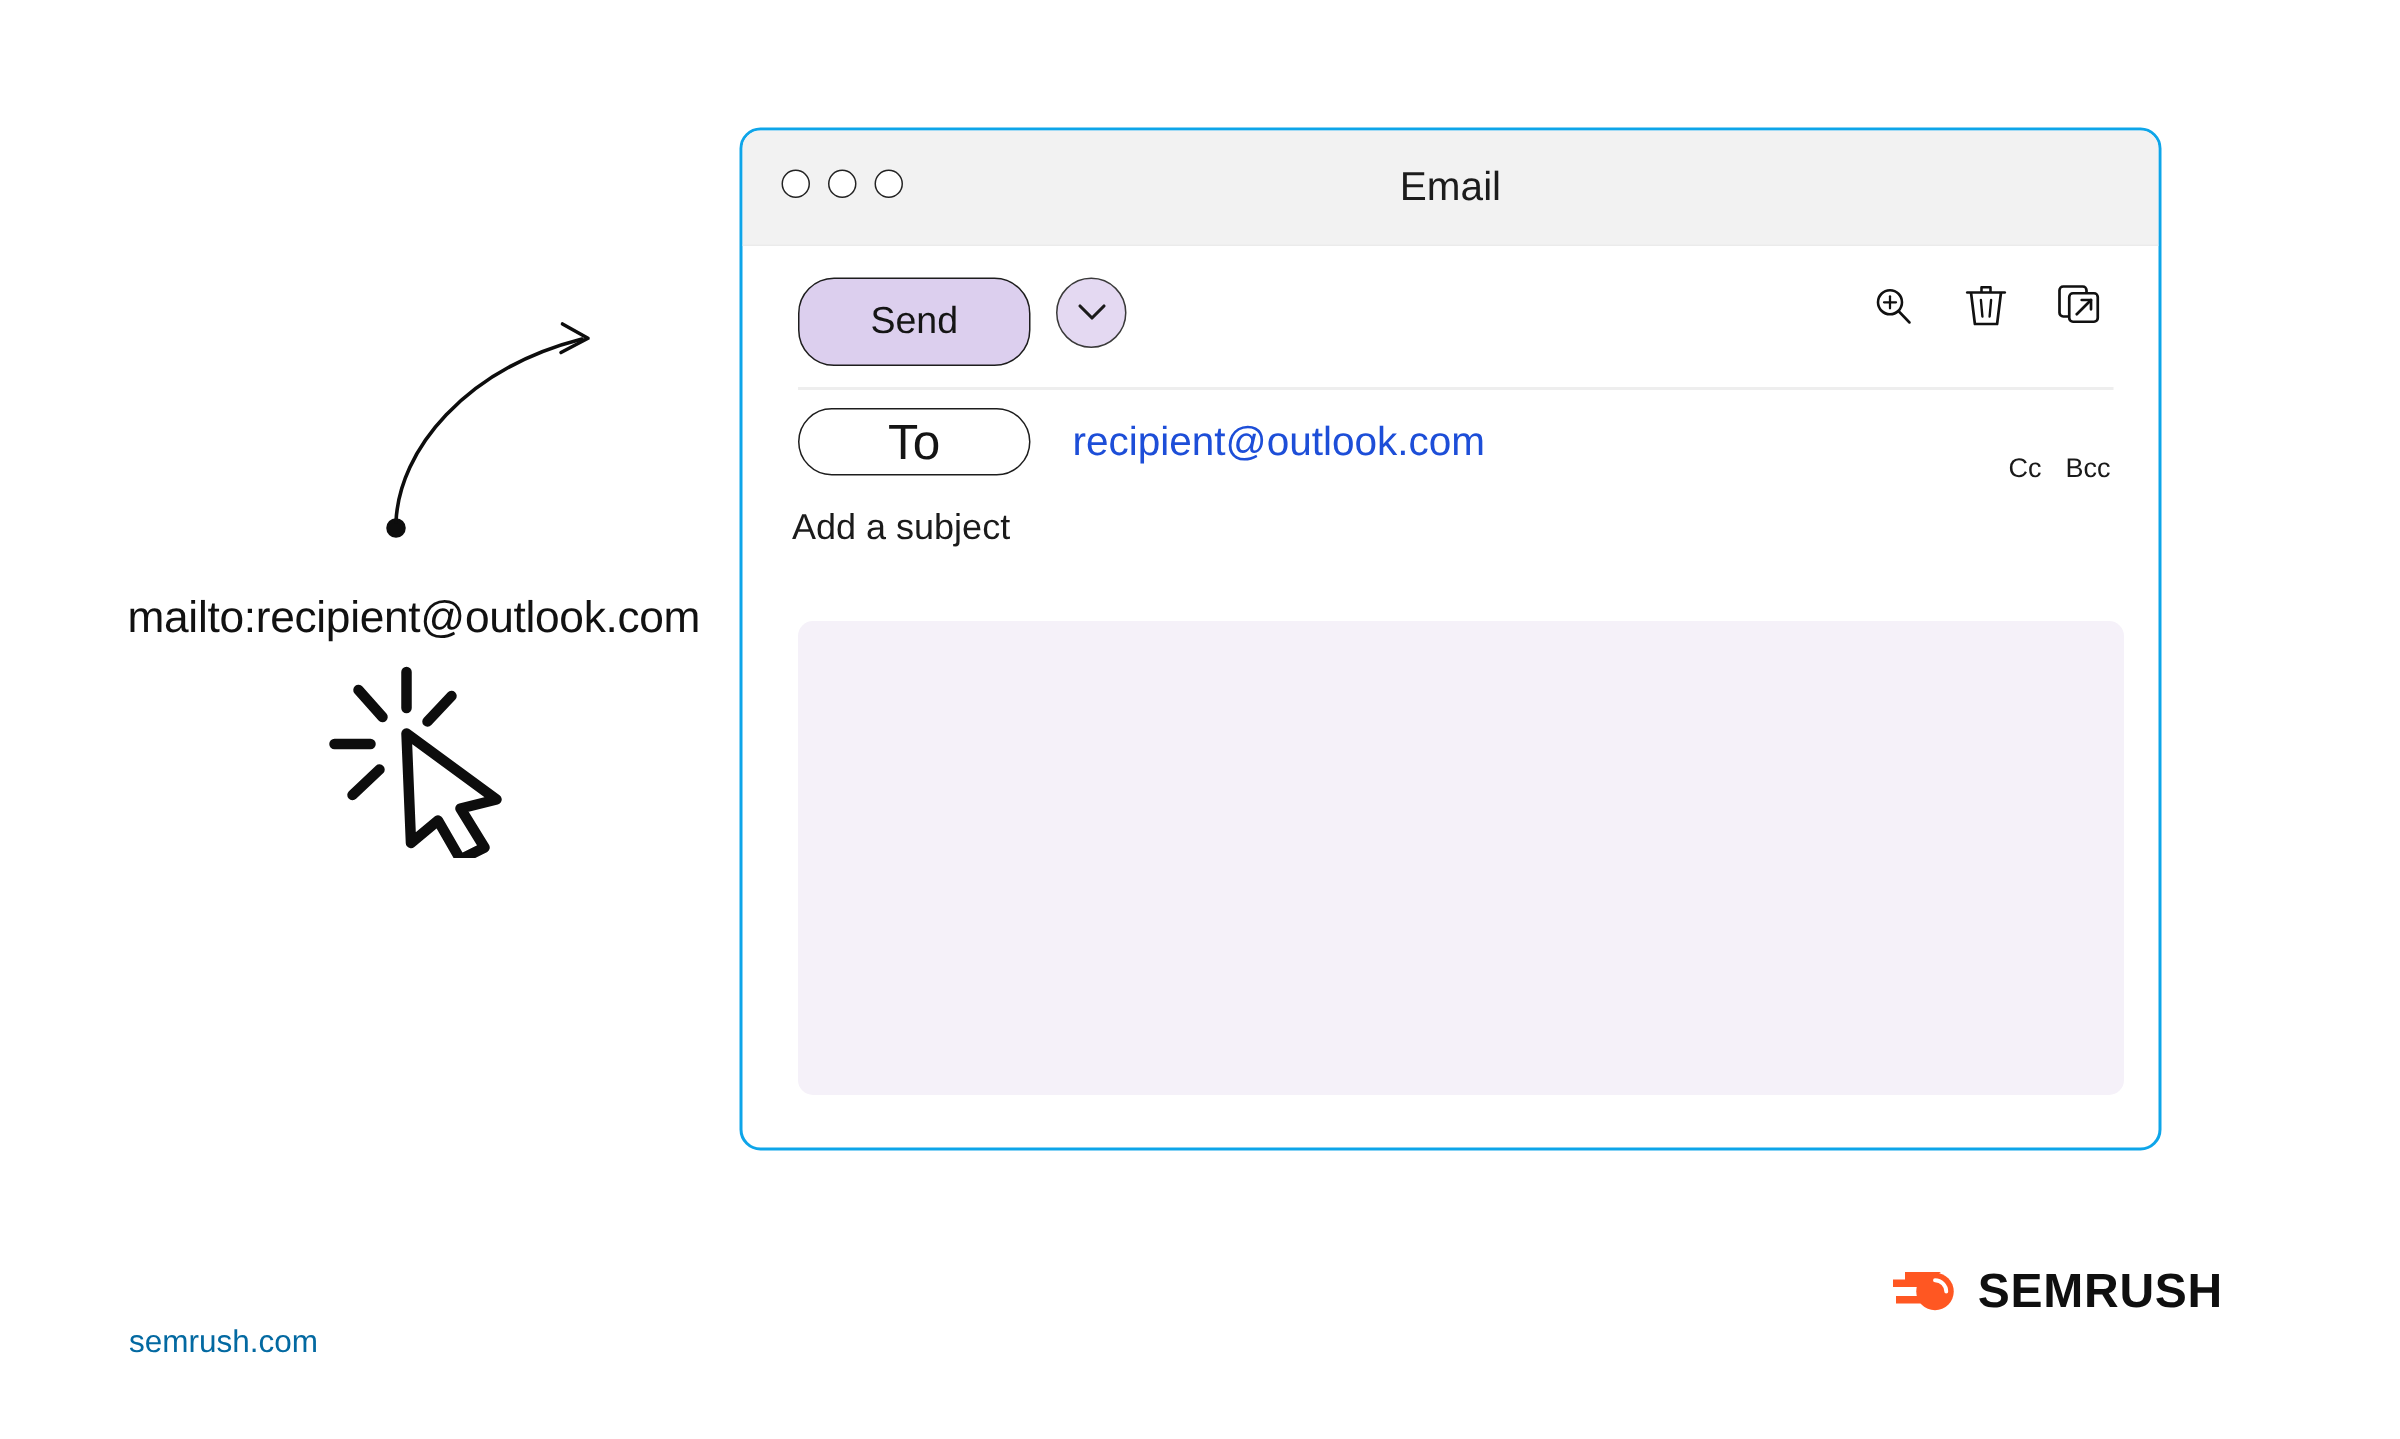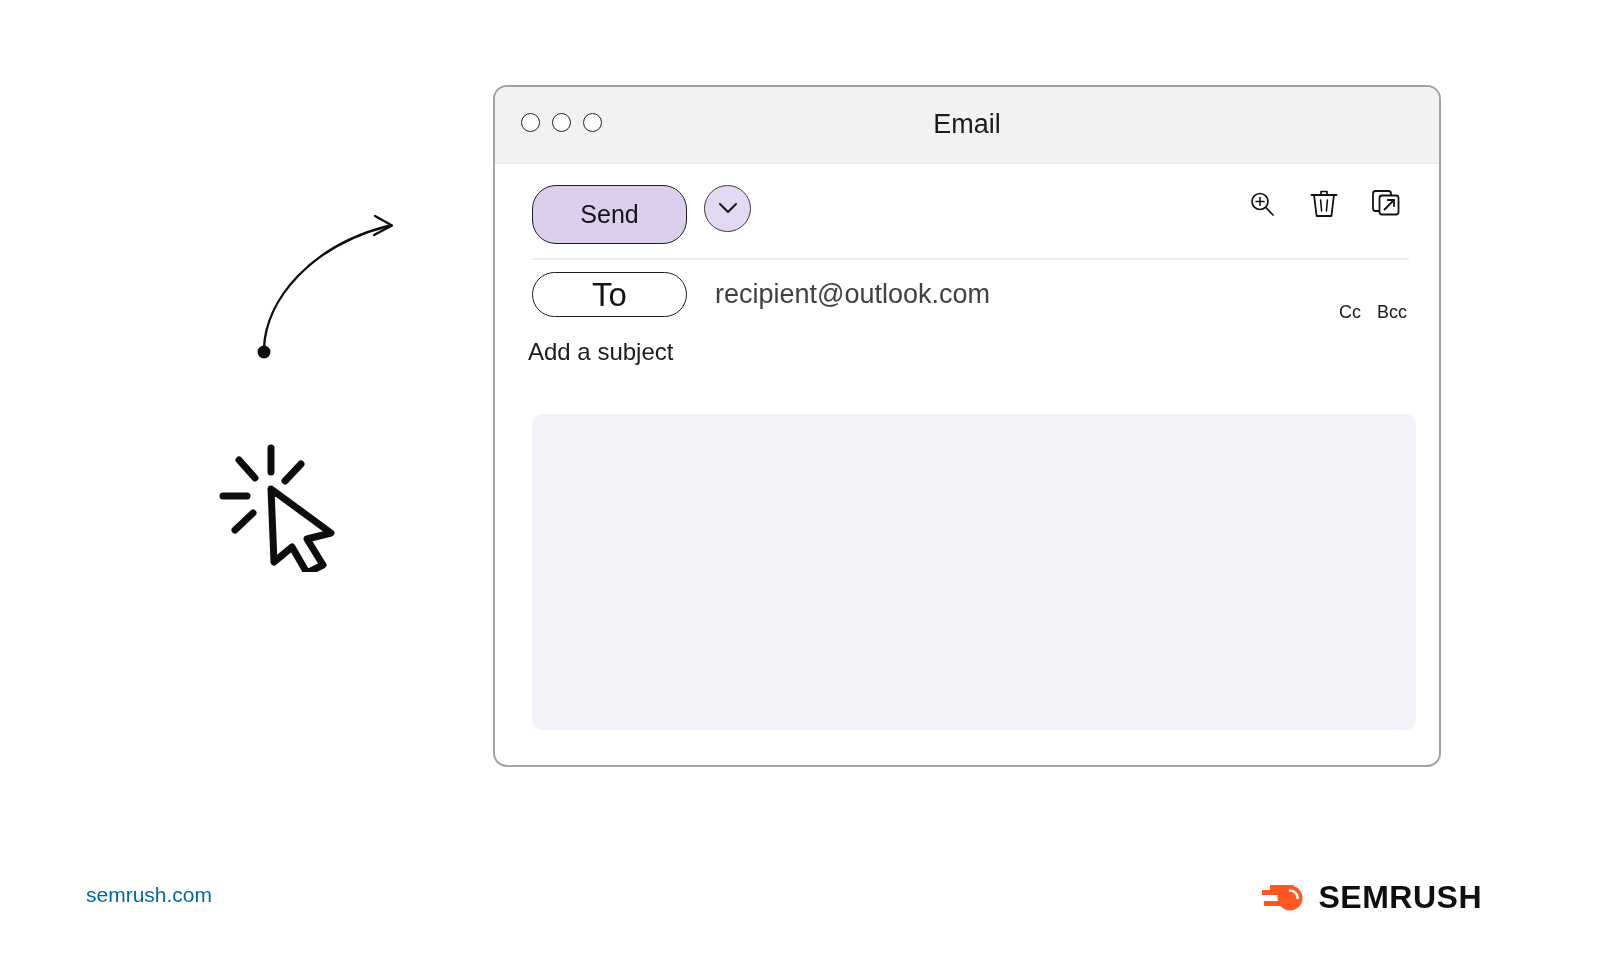--- a/index.html
+++ b/index.html
@@ -52,21 +52,21 @@
     height: 130px;
   }
 
   
   #email-window {
     position: absolute;
     left: 493px;
     top: 85px;
     width: 948px;
     height: 682px;
-    border: 2px solid #a3a3a3;
+    border: 2px solid #0ea5e9;
     border-radius: 14px;
     background: #ffffff;
     box-sizing: border-box;
     overflow: hidden;
   }
   #window-titlebar {
     position: relative;
     height: 76px;
     background: #f2f2f2;
     border-bottom: 1px solid #ebebeb;
@@ -180,21 +180,21 @@
     font-size: 33px;
     color: #141414;
     box-sizing: border-box;
     cursor: pointer;
   }
   #recipient-email {
     position: absolute;
     left: 220px;
     top: 17px;
     font-size: 27px;
-    color: #404040;
+    color: #1d4ed8;
     font-weight: 400;
     cursor: text;
   }
   #cc-bcc-group {
     position: absolute;
     right: 32px;
     top: 40px;
     display: flex;
     gap: 16px;
     font-size: 18px;
@@ -227,21 +227,21 @@
   #footer-url {
     position: absolute;
     left: 86px;
     top: 883px;
     font-size: 21px;
     color: #0369a1;
   }
   #brand-logo {
     position: absolute;
     right: 118px;
-    top: 877px;
+    top: 840px;
     display: flex;
     align-items: center;
     gap: 12px;
   }
   #brand-wordmark {
     font-size: 32px;
     font-weight: bold;
     letter-spacing: 0.5px;
     color: #0f0f0f;
   }
@@ -250,20 +250,21 @@
 <body>
 
 <div id="annotation-area">
 
   <svg id="curved-arrow" viewBox="0 0 430 200" xmlns="http://www.w3.org/2000/svg">
     <circle cx="194" cy="162" r="6.5" fill="#0d0d0d"></circle>
     <path d="M194 158 C 196 110, 240 56, 318 36" fill="none" stroke="#0d0d0d" stroke-width="2.4" stroke-linecap="round"></path>
     <path d="M305 26 L 322 35.5 L 304 45" fill="none" stroke="#0d0d0d" stroke-width="2.4" stroke-linecap="round" stroke-linejoin="round"></path>
   </svg>
 
+  <div id="mailto-label">mailto:recipient@outlook.com</div>
 
   <svg id="click-cursor" viewBox="0 0 135 130" xmlns="http://www.w3.org/2000/svg">
     <g stroke="#0d0d0d" stroke-width="7" stroke-linecap="round" fill="none">
       <line x1="56" y1="6" x2="56" y2="30"></line>
       <line x1="24" y1="18" x2="40" y2="36"></line>
       <line x1="86" y1="22" x2="70" y2="39"></line>
       <line x1="8" y1="54" x2="32" y2="54"></line>
       <line x1="20" y1="88" x2="38" y2="71"></line>
     </g>
     <path d="M56 47 L 116 91 L 92 97 L 108 123 L 92 131 L 77 105 L 59 120 Z" fill="#ffffff" stroke="#0d0d0d" stroke-width="7" stroke-linejoin="round" stroke-linecap="round"></path>

